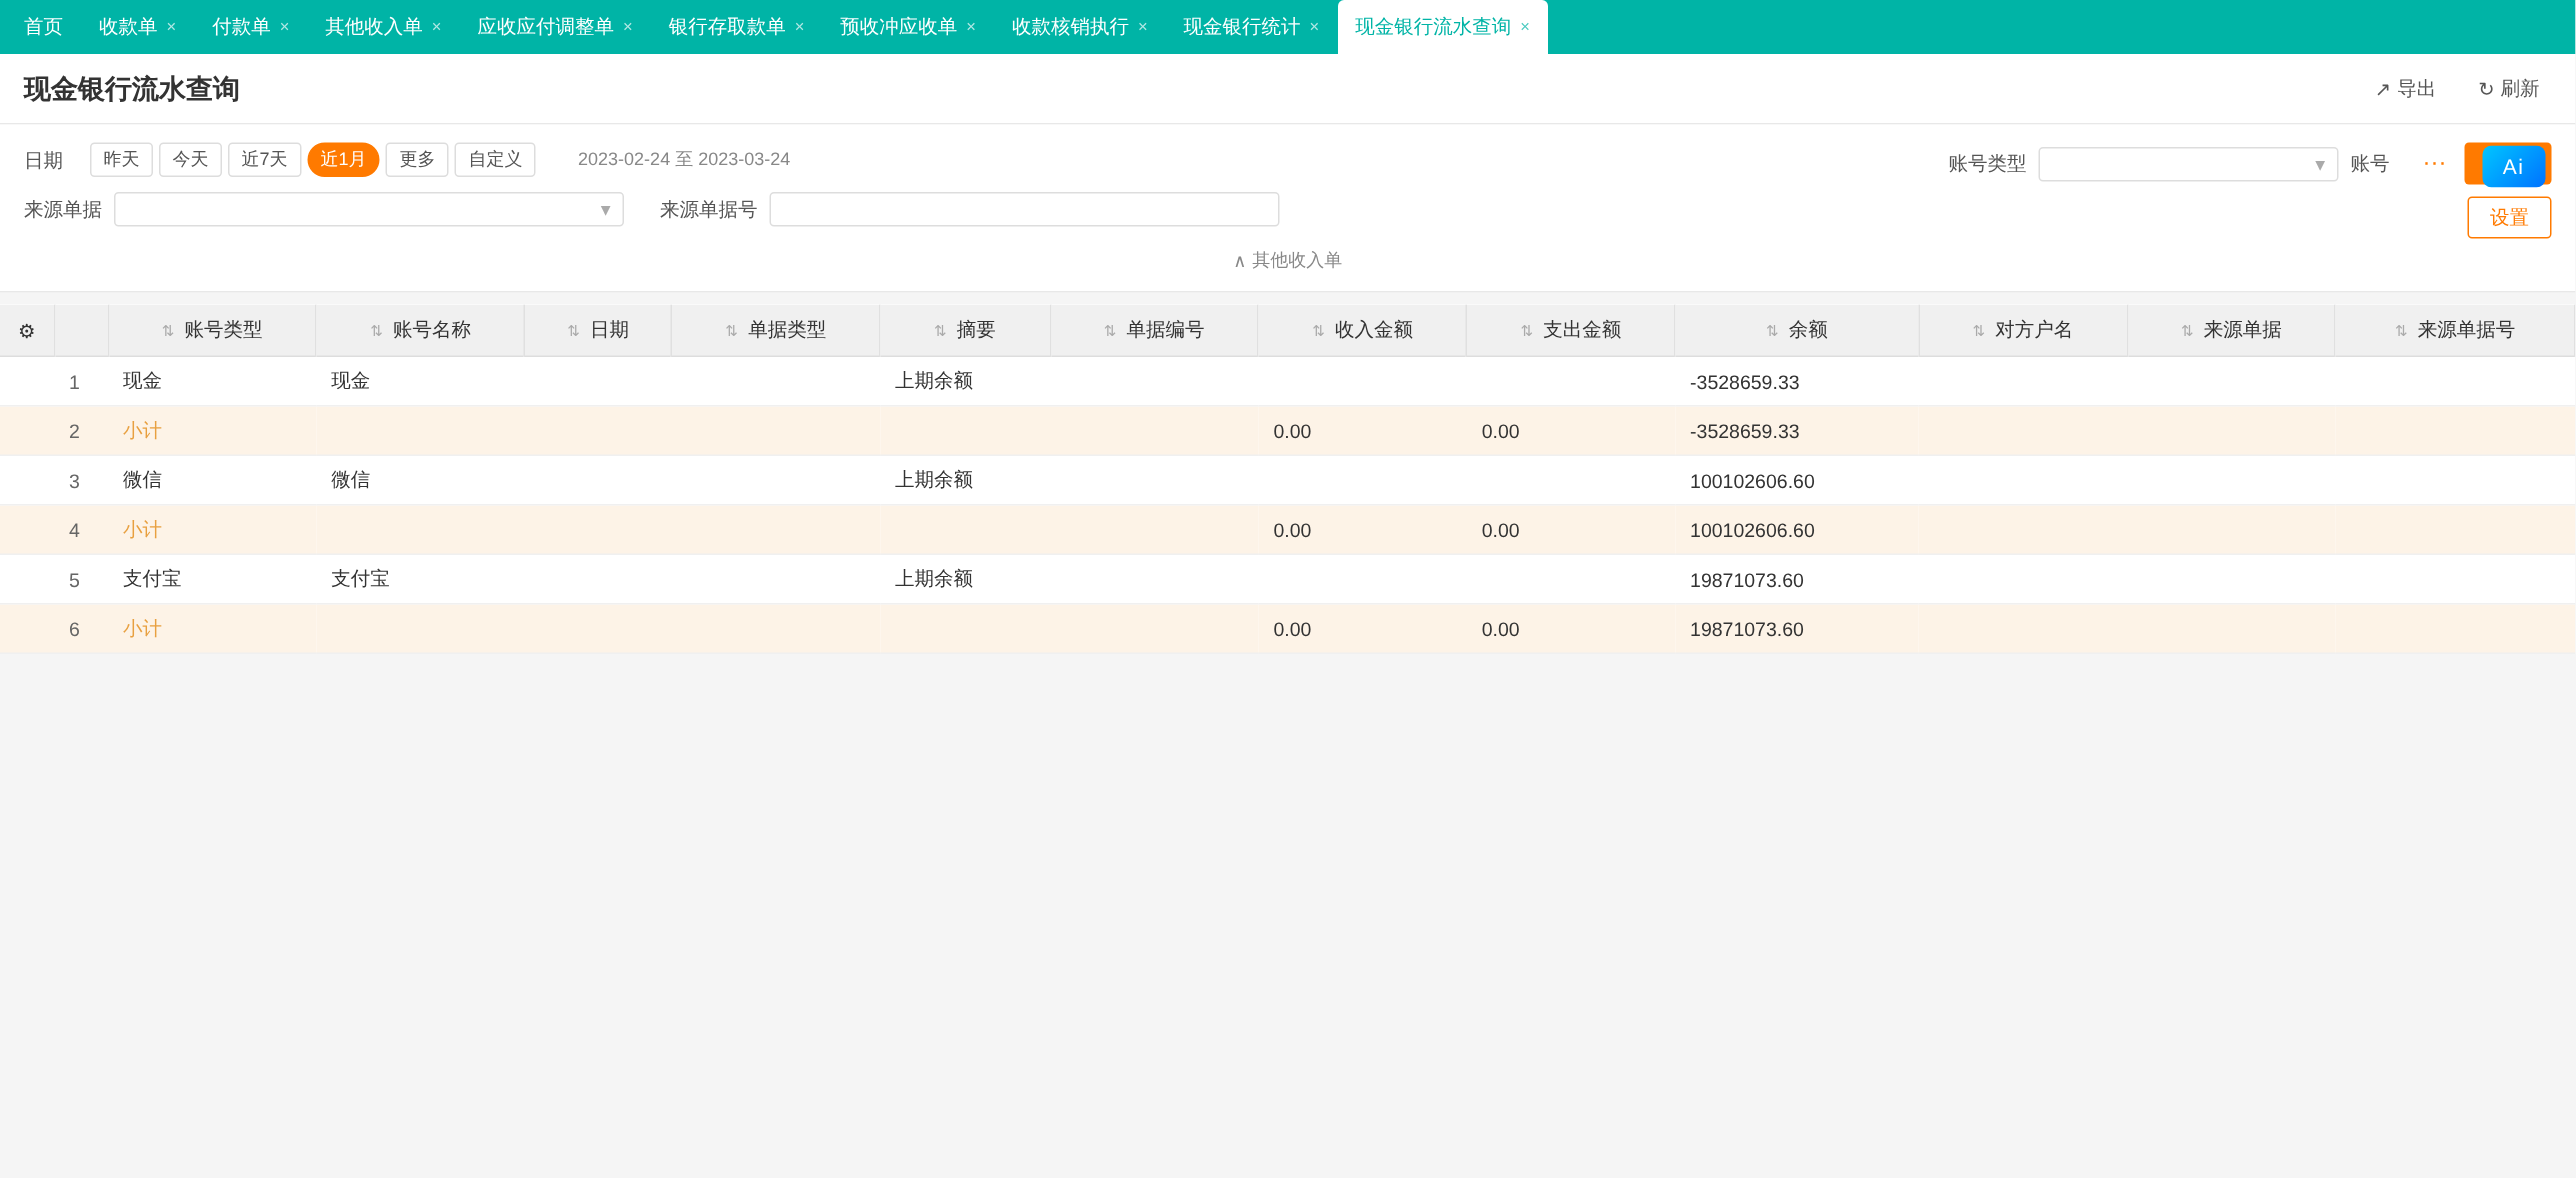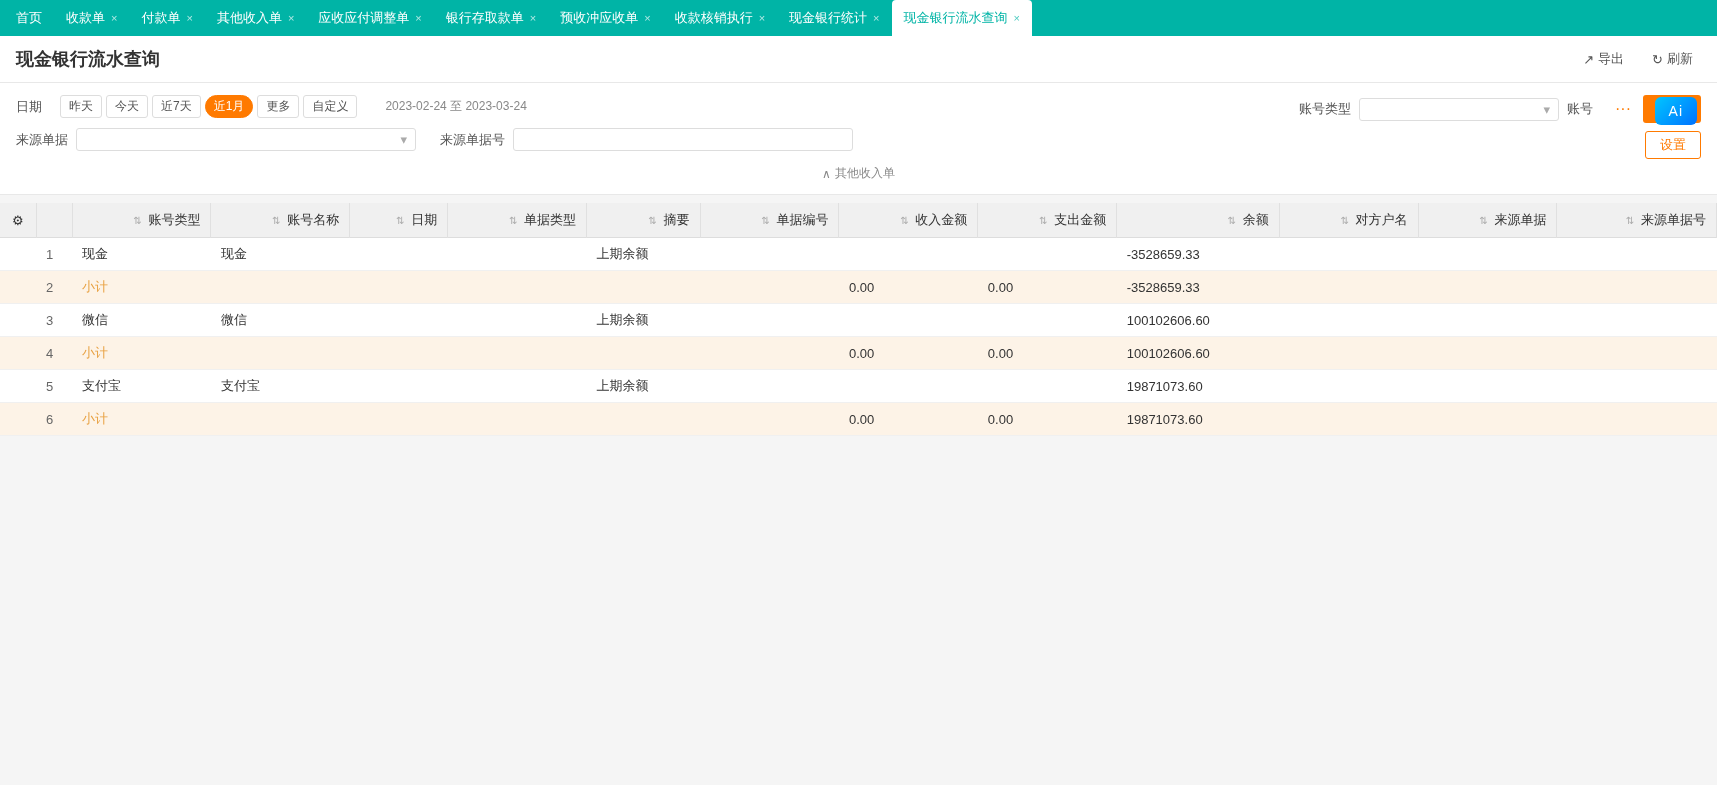--- a/index.html
+++ b/index.html
@@ -174,21 +174,21 @@
       width: 100%;
       border-collapse: collapse;
       font-size: 13px;
     }
     thead tr {
       background: #f0f0f0;
       border-bottom: 1px solid #ddd;
     }
     thead th {
       padding: 8px 10px;
-      text-align: right;
+      text-align: center;
       font-weight: normal;
       color: #333;
       white-space: nowrap;
       border-right: 1px solid #e0e0e0;
       position: relative;
     }
     thead th .sort-arrows {
       font-size: 10px;
       color: #aaa;
       margin-right: 4px;

